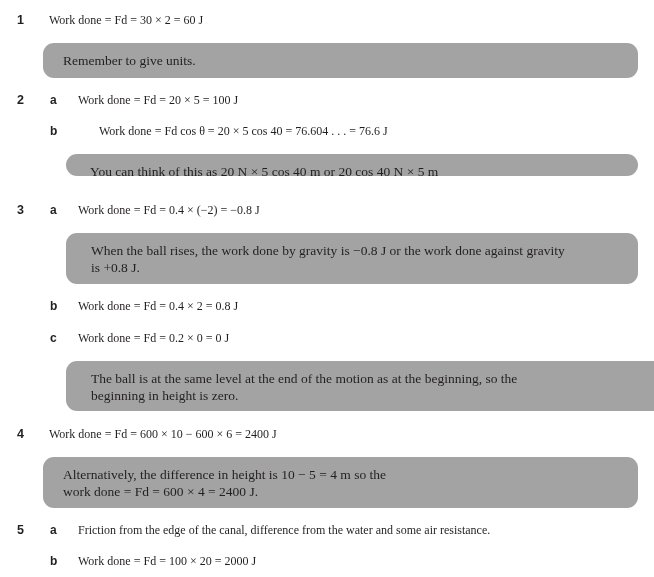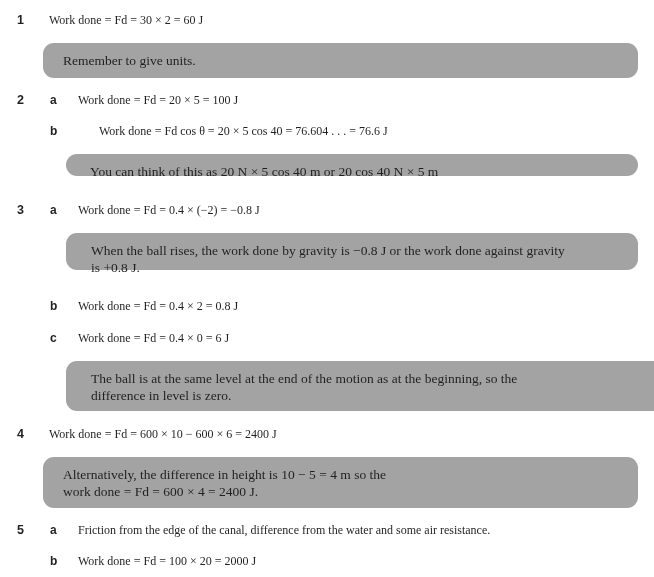--- a/index.html
+++ b/index.html
@@ -38,33 +38,33 @@
 
 <div class="part" style="left:50px; top:123px;">b</div>
 <div class="row" style="left:78px; top:123px;margin-left:21px;">Work done = Fd cos θ = 20 × 5 cos 40 = 76.604 . . . = 76.6 J</div>
 <div class="note" style="left:66px; top:154px; width:572px; height:22px;">
   <div class="txt" style="left:24px; top:9px;">You can think of this as 20 N × 5 cos 40 m or 20 cos 40 N × 5 m</div>
 </div>
 
 <div class="qnum" style="left:17px; top:202px;">3</div>
 <div class="part" style="left:50px; top:202px;">a</div>
 <div class="row" style="left:78px; top:202px;">Work done = Fd = 0.4 × (−2) = −0.8 J</div>
-<div class="note" style="left:66px; top:233px; width:572px; height:37px;text-decoration:underline;">
+<div class="note" style="left:66px; top:233px; width:572px; height:51px;text-decoration:underline;">
   <div class="txt" style="left:25px; top:9px;">When the ball rises, the work done by gravity is −0.8 J or the work done against gravity</div>
   <div class="txt" style="left:25px; top:26px;">is +0.8 J.</div>
 </div>
 
 <div class="part" style="left:50px; top:298px;">b</div>
 <div class="row" style="left:78px; top:298px;">Work done = Fd = 0.4 × 2 = 0.8 J</div>
 
 <div class="part" style="left:50px; top:330px;">c</div>
-<div class="row" style="left:78px; top:330px;">Work done = Fd = 0.4 × 0 = 6 J</div>
+<div class="row" style="left:78px; top:330px;">Work done = Fd = 0.2 × 0 = 0 J</div>
 <div class="note" style="left:66px; top:361px; width:628px; height:50px;">
   <div class="txt" style="left:25px; top:9px;">The ball is at the same level at the end of the motion as at the beginning, so the</div>
-  <div class="txt" style="left:25px; top:26px;">difference in level is zero.</div>
+  <div class="txt" style="left:25px; top:26px;">beginning in height is zero.</div>
 </div>
 
 <div class="qnum" style="left:17px; top:426px;">4</div>
 <div class="row" style="left:49px; top:426px;">Work done = Fd = 600 × 10 − 600 × 6 = 2400 J</div>
 <div class="note" style="left:43px; top:457px; width:595px; height:51px;">
   <div class="txt" style="left:20px; top:9px;">Alternatively, the difference in height is 10 − 5 = 4 m so the</div>
   <div class="txt" style="left:20px; top:26px;">work done = Fd = 600 × 4 = 2400 J.</div>
 </div>
 
 <div class="qnum" style="left:17px; top:522px;">5</div>

